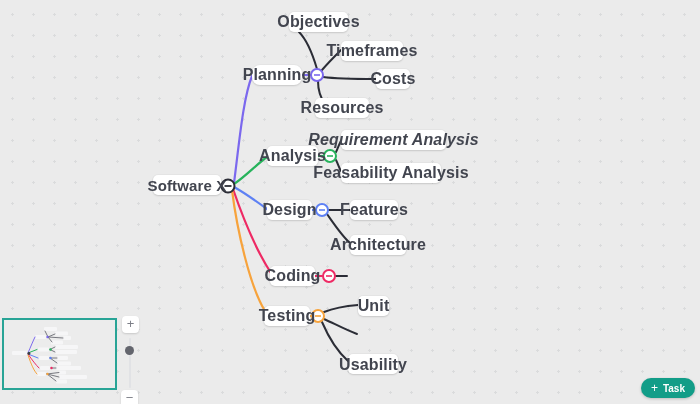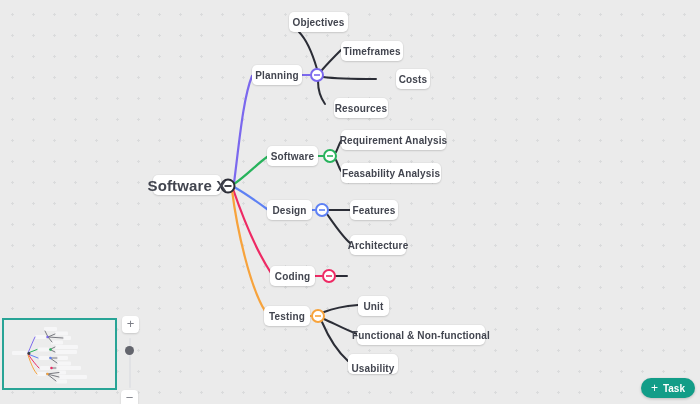--- a/index.html
+++ b/index.html
@@ -8,21 +8,21 @@
   #canvas {
     position:relative; width:700px; height:404px; overflow:hidden;
     background-color:#ebebeb;
     background-image:radial-gradient(#dadbdc 1.1px, transparent 1.3px);
     background-size:21px 21px; background-position:2px 4px;
   }
   svg.lines { position:absolute; left:0; top:0; z-index:1; }
   .node {
     position:absolute; z-index:2; height:20px; background:#fff; border-radius:5px;
     display:flex; align-items:center; justify-content:center; white-space:nowrap;
-    color:#42454f; font-size:10px; font-weight:600; letter-spacing:.15px;
+    color:#42454f; font-size:16px; font-weight:600; letter-spacing:.15px;
     box-shadow:0 1px 2px rgba(0,0,0,.13), 0 0 0 1px rgba(0,0,0,.025);
     cursor:pointer;
   }
   .root-node { font-size:15px; }
   
   .minimap {
     position:absolute; left:2px; top:318px; width:115px; height:72px; z-index:4;
     border:2px solid #28a496; background:#ececec; cursor:pointer;
   }
   
@@ -106,40 +106,40 @@
     <g style="cursor:pointer">
       <circle cx="318" cy="316" r="6" fill="#fff" stroke-width="2" stroke="#f7a33c"></circle>
       <line x1="315" y1="316" x2="321" y2="316" stroke-width="1.6" stroke="#f7a33c"></line>
     </g>
   </svg>
 
   <div class="node root-node" style="left:153px;top:175px;width:68px;">
       <span>Software X</span>
     </div>
 
-  <div class="node" style="left:252px;top:65px;width:50px;">
+  <div class="node" style="left:252px;top:65px;width:50px;border-radius:8px;">
       <span>Planning</span>
     </div>
   <div class="node" style="left:289px;top:12px;width:59px;">
       <span>Objectives</span>
     </div>
   <div class="node" style="left:341px;top:41px;width:62px;">
       <span>Timeframes</span>
     </div>
-  <div class="node" style="left:376px;top:69px;width:34px;margin-left:20px;">
+  <div class="node" style="left:376px;top:69px;width:34px;">
       <span>Costs</span>
     </div>
-  <div class="node" style="left:334px;top:98px;width:54px;">
+  <div class="node" style="left:315px;top:98px;width:54px;">
       <span>Resources</span>
     </div>
 
   <div class="node" style="left:267px;top:146px;width:51px;">
-      <span>Software</span>
-    </div>
-  <div class="node" style="left:341px;top:130px;width:105px;">
+      <span>Analysis</span>
+    </div>
+  <div class="node" style="left:341px;top:130px;width:105px;font-style:italic;">
       <span>Requirement Analysis</span>
     </div>
   <div class="node" style="left:341px;top:163px;width:100px;align-items:center;">
       <span>Feasability Analysis</span>
     </div>
 
   <div class="node" style="left:267px;top:200px;width:45px;">
       <span>Design</span>
     </div>
   <div class="node" style="left:350px;top:200px;width:48px;text-align:right;">
@@ -151,23 +151,20 @@
 
   <div class="node" style="left:270px;top:266px;width:45px;">
       <span>Coding</span>
     </div>
 
   <div class="node" style="left:264px;top:306px;width:46px;">
       <span>Testing</span>
     </div>
   <div class="node" style="left:358px;top:296px;width:31px;align-items:center;">
       <span>Unit</span>
-    </div>
-  <div class="node" style="left:357px;top:325px;width:128px;">
-      <span>Functional &amp; Non-functional</span>
     </div>
   <div class="node" style="left:348px;top:354px;width:50px;align-items:flex-end;">
       <span>Usability</span>
     </div>
 
   <div class="minimap">
     <svg width="111" height="68">
       <g fill="#f6f6f7">
         <rect x="8" y="31" width="15" height="4" rx="1"></rect>
         <rect x="31" y="15" width="11" height="4" rx="1"></rect>

